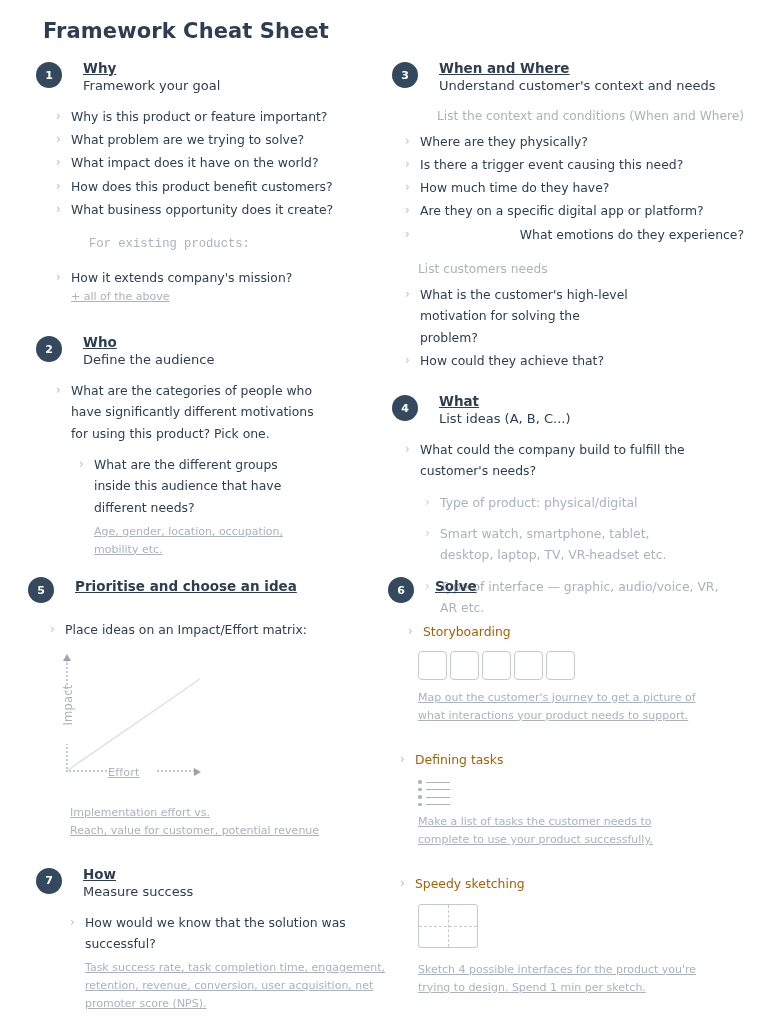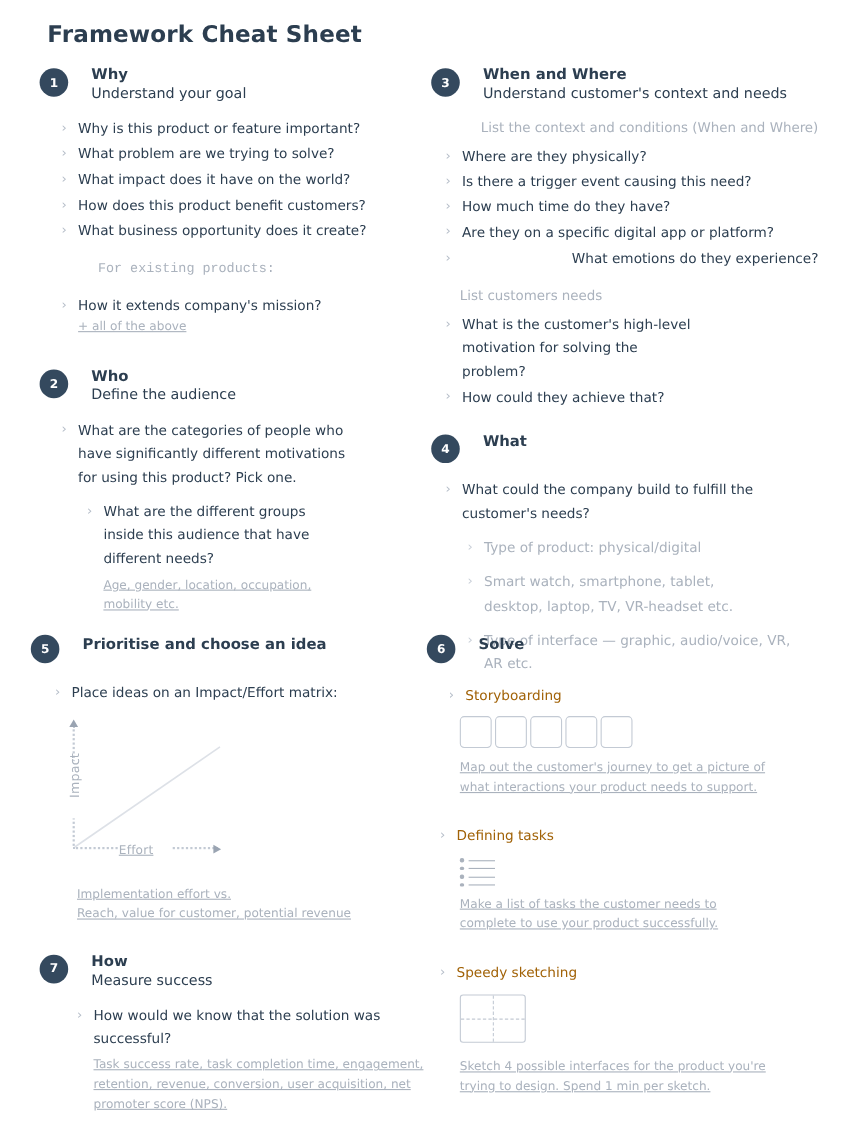--- a/index.html
+++ b/index.html
@@ -51,20 +51,21 @@
     font-weight: bold;
     display: flex;
     align-items: center;
     justify-content: center;
   }
   .sec-title {
     font-size: 13.5px;
     font-weight: bold;
     color: #2c3e50;
     line-height: 1.25;
+    text-decoration: underline;
   }
   .sec-sub {
     font-size: 13px;
     color: #2c3e50;
     line-height: 1.3;
     margin-top: 1px;
   }
 
   
   .items { margin-top: 11px; }
@@ -247,21 +248,21 @@
 <div class="page">
 
   <div class="page-title">Framework Cheat Sheet</div>
 
   <div class="col-left">
 
     <div class="sec">
       <div class="sec-head">
         <div class="badge">1</div>
         <div class="sec-title">Why</div>
-        <div class="sec-sub">Understand your goal</div>
+        <div class="sec-sub">Framework your goal</div>
       </div>
       <div class="items">
         <div class="item lvl2b">Why is this product or feature important?</div>
         <div class="item lvl2b">What problem are we trying to solve?</div>
         <div class="item lvl2b">What impact does it have on the world?</div>
         <div class="item lvl2b">How does this product benefit customers?</div>
         <div class="item lvl2b">What business opportunity does it create?</div>
         <div class="sp-12"></div>
         <div class="label-muted" style="margin-left:53px;font-family:Liberation Mono, monospace;">For existing products:</div>
         <div class="sp-8"></div>
@@ -311,20 +312,21 @@
         <div class="item lvl2b" style="margin-left:13px;">How could they achieve that?</div>
       </div>
     </div>
 
     <div class="sp-20"></div>
 
     <div class="sec">
       <div class="sec-head">
         <div class="badge">4</div>
         <div class="sec-title">What</div>
+        <div class="sec-sub">List ideas (A, B, C...)</div>
       </div>
       <div class="items">
         <div class="item lvl2b" style="margin-left:13px;width:290px;">What could the company build to fulfill the customer's needs?</div>
         <div class="sp-8"></div>
         <div class="item lvl2b muted" style="margin-left:33px;width:290px;">Type of product: physical/digital</div>
         <div class="sp-8"></div>
         <div class="item lvl2b muted" style="margin-left:33px;width:262px;">Smart watch, smartphone, tablet, desktop, laptop, TV, VR-headset etc.</div>
         <div class="sp-8"></div>
         <div class="item lvl2b muted" style="margin-left:33px;width:310px;">Type of interface — graphic, audio/voice, VR, AR etc.</div>
       </div>

